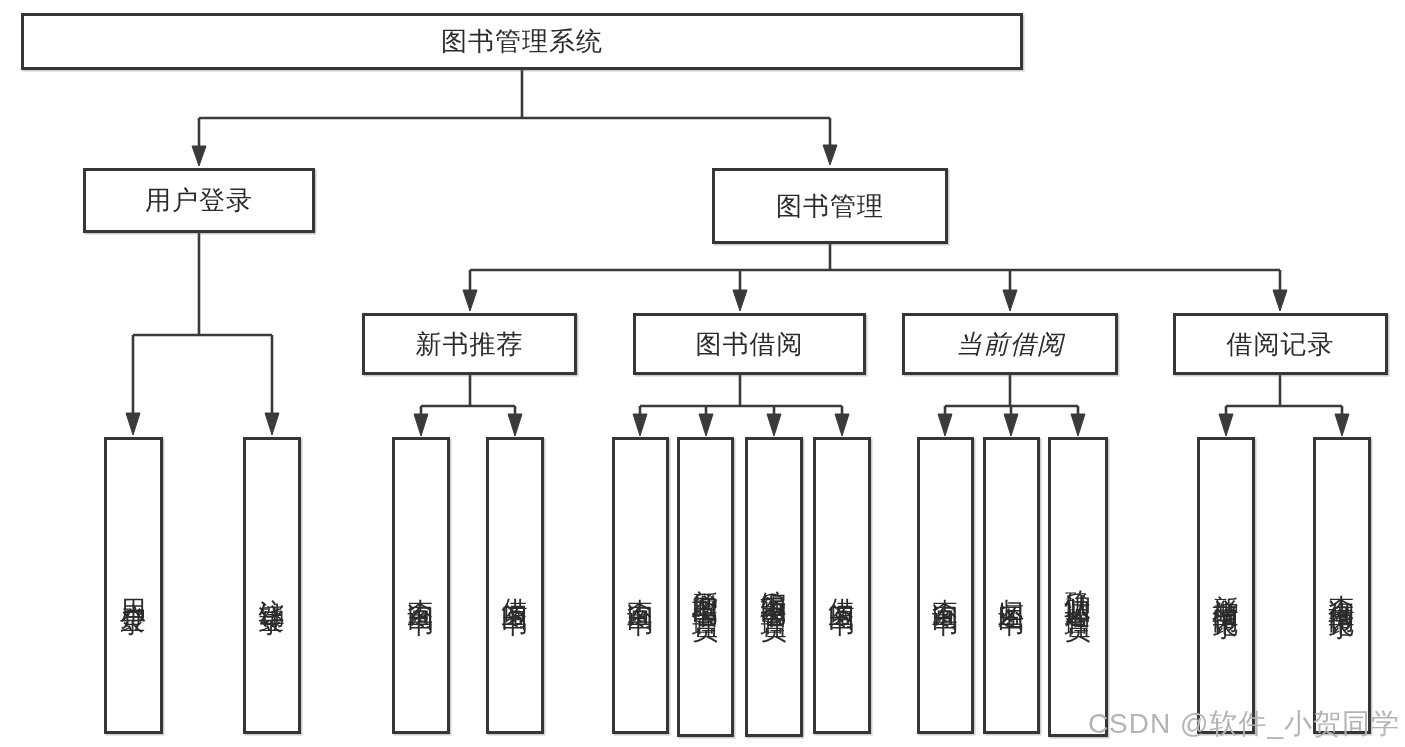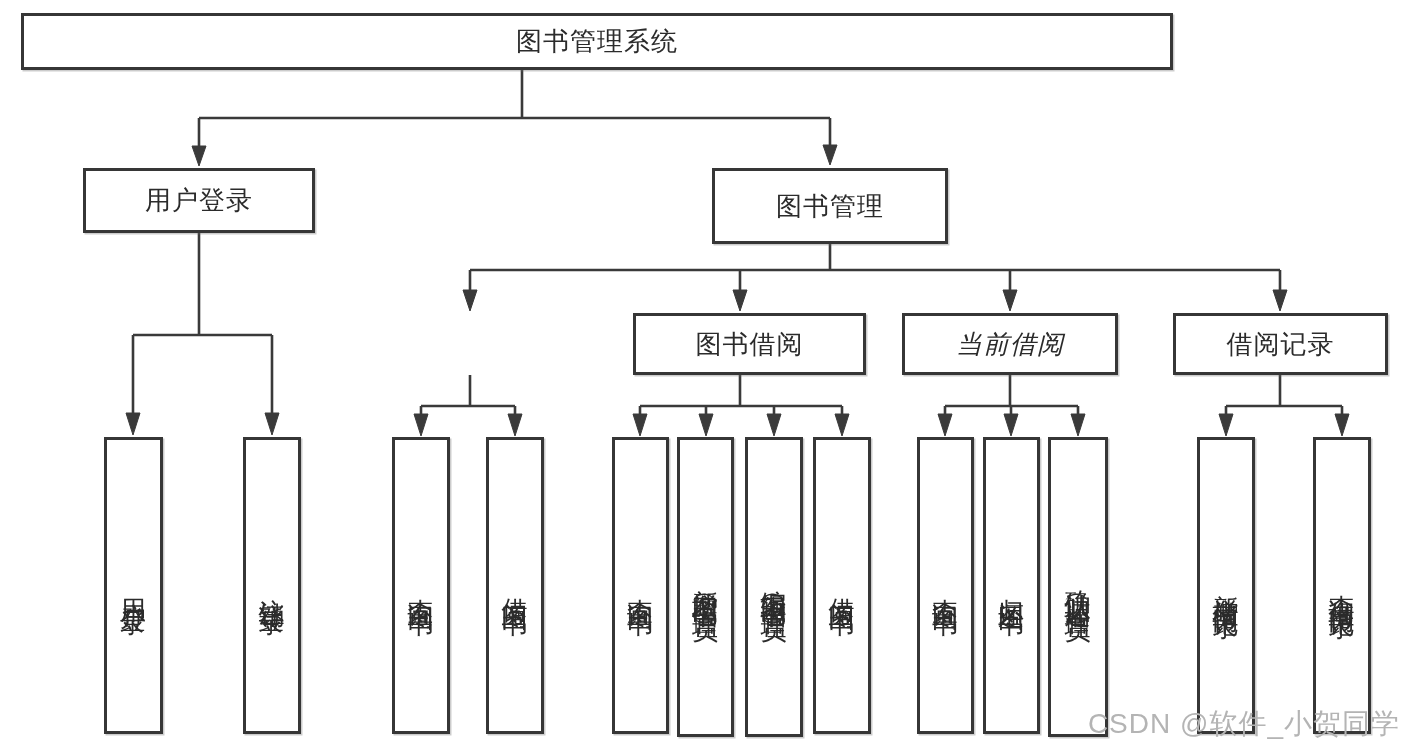--- a/index.html
+++ b/index.html
@@ -117,31 +117,34 @@
       <polygon points="1071,414 1085,414 1078,436"></polygon>
     </g>
 
     <g>
       <path d="M1280 375 V406 M1226 406 H1342 M1226 406 V414 M1342 406 V414"></path>
       <polygon points="1219,414 1233,414 1226,436"></polygon>
       <polygon points="1335,414 1349,414 1342,436"></polygon>
     </g>
   </svg>
 
-  <div class="node h" style="left:21px; top:13px; width:1152px; height:57px;align-items:center;">
+  <div class="node h" style="left:21px; top:13px; width:1002px; height:57px;align-items:center;">
     <span>图书管理系统</span>
   </div>
 
   <div class="node h" style="left:83px; top:168px; width:232px; height:65px;">
     <span>用户登录</span>
   </div>
   <div class="node h" style="left:712px; top:168px; width:236px; height:76px;">
     <span>图书管理</span>
   </div>
 
+  <div class="node h" style="left:362px; top:313px; width:215px; height:62px;">
+    <span>新书推荐</span>
+  </div>
   <div class="node h" style="left:633px; top:313px; width:233px; height:62px;">
     <span>图书借阅</span>
   </div>
   <div class="node h" style="left:902px; top:313px; width:216px; height:62px;font-style:italic;">
     <span>当前借阅</span>
   </div>
   <div class="node h" style="left:1173px; top:313px; width:215px; height:62px;">
     <span>借阅记录</span>
   </div>
 

